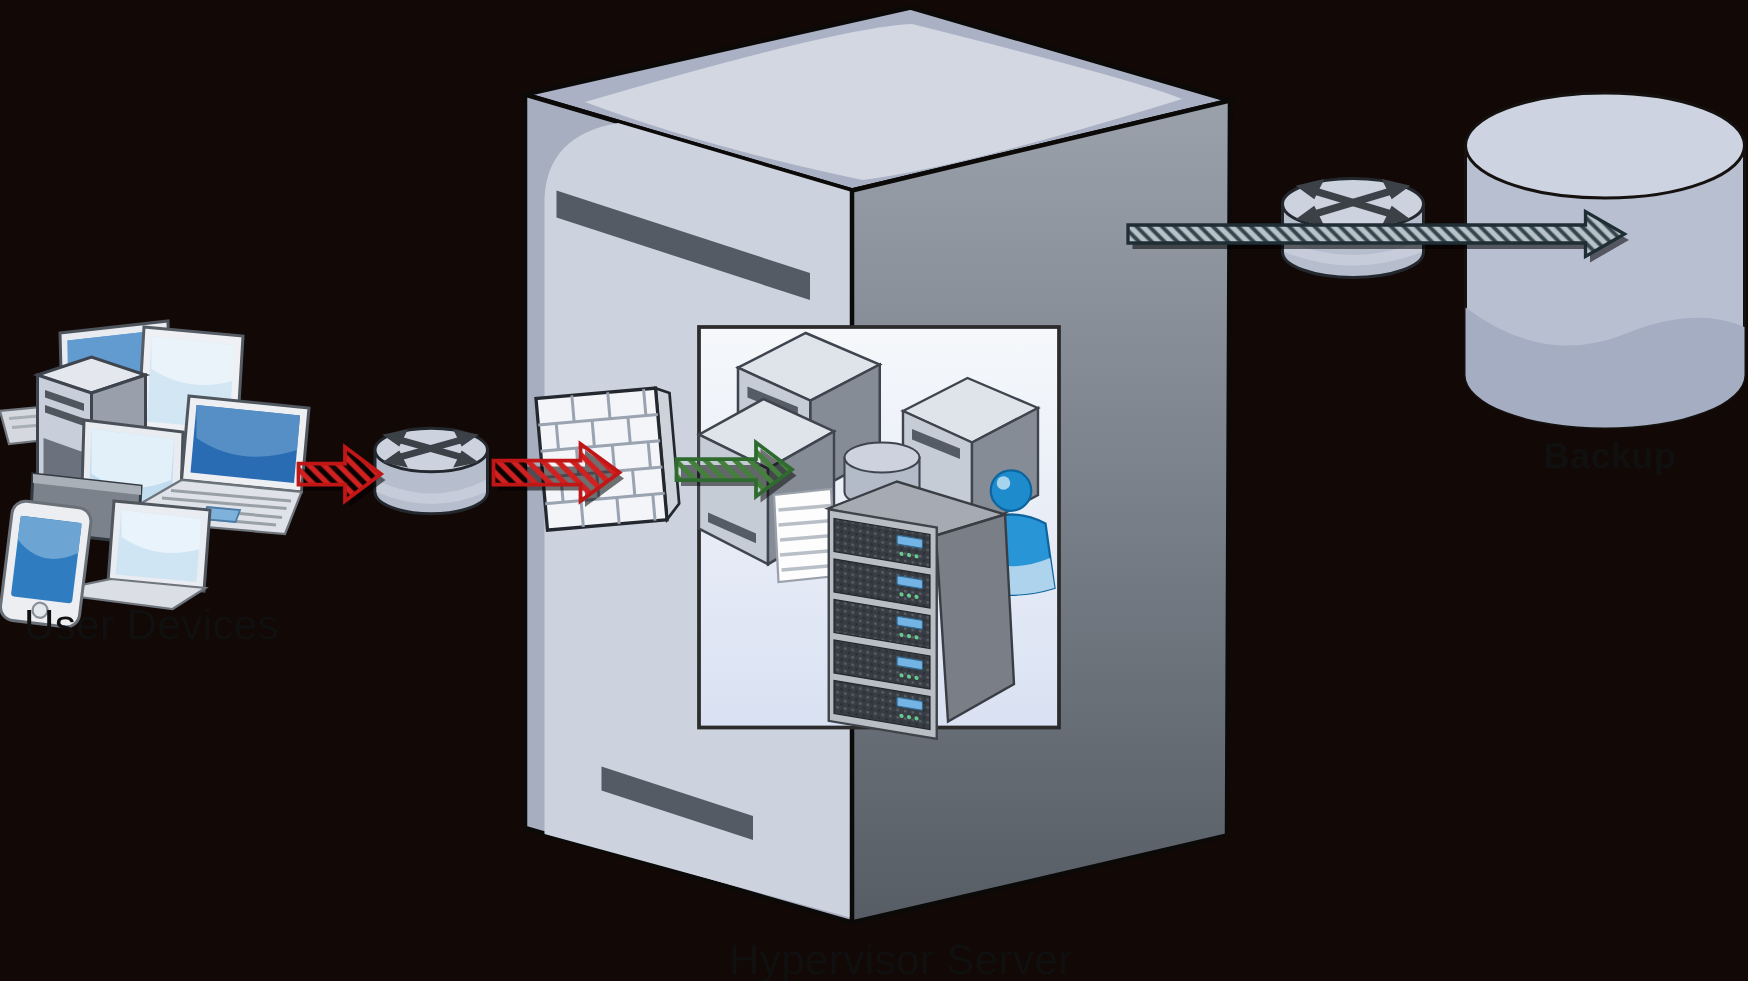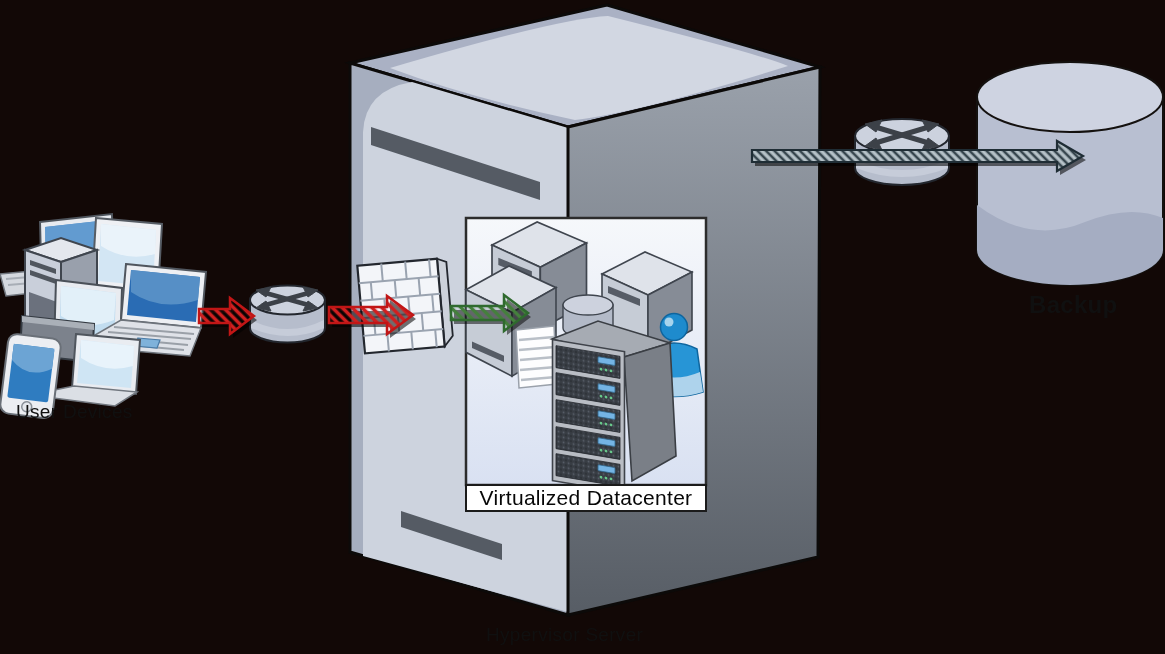--- a/index.html
+++ b/index.html
@@ -2,21 +2,21 @@
 <html><head>
 <meta charset="utf-8">
 <style>
   html,body{margin:0;padding:0;background:#120806;}
   #stage{
     position:relative;width:1165px;height:654px;overflow:hidden;
     background:#120806;font-family:"Liberation Sans",sans-serif;
   }
   #stage svg{position:absolute;left:0;top:0;}
   .label{
-    position:absolute;color:#101010;font-size:19px;letter-spacing:0.3px;
+    position:absolute;color:#101010;font-size:28px;letter-spacing:0.3px;
     white-space:nowrap;font-family:"Liberation Sans",sans-serif;
   }
   .label-user{left:16px;top:401px;}
   .label-hyper{left:486px;top:624px;}
   .label-backup{left:1029px;top:291px;font-weight:bold;font-size:24px;}
   .label-vdc{
     left:465px;top:484px;width:242px;height:28px;background:#ffffff;
     border:2px solid #1b1b1b;box-sizing:border-box;color:#070707;
     font-size:21px;text-align:center;line-height:24px;
   }
@@ -295,16 +295,15 @@
     <path d="M199,309 L230,309 L230,298 L254,316 L230,334 L230,323 L199,323 Z" transform="translate(3,4)" fill="#000000" opacity="0.55"></path>
     <path d="M199,309 L230,309 L230,298 L254,316 L230,334 L230,323 L199,323 Z" fill="url(#hr)" stroke="#c11616" stroke-width="2.5"></path>
   </g>
   <g>
     <path d="M329,307 L387,307 L387,296 L413,315 L387,334 L387,323 L329,323 Z" transform="translate(3,4)" fill="#000000" opacity="0.55"></path>
     <path d="M329,307 L387,307 L387,296 L413,315 L387,334 L387,323 L329,323 Z" fill="url(#hr)" stroke="#c11616" stroke-width="2.5"></path>
   </g>
 </svg>
 
 <div class="label label-user">User Devices</div>
-<div class="label label-vdc">Virtualized Datacenter</div>
 <div class="label label-hyper">Hypervisor Server</div>
 <div class="label label-backup">Backup</div>
 </div>
 
 </body></html>

